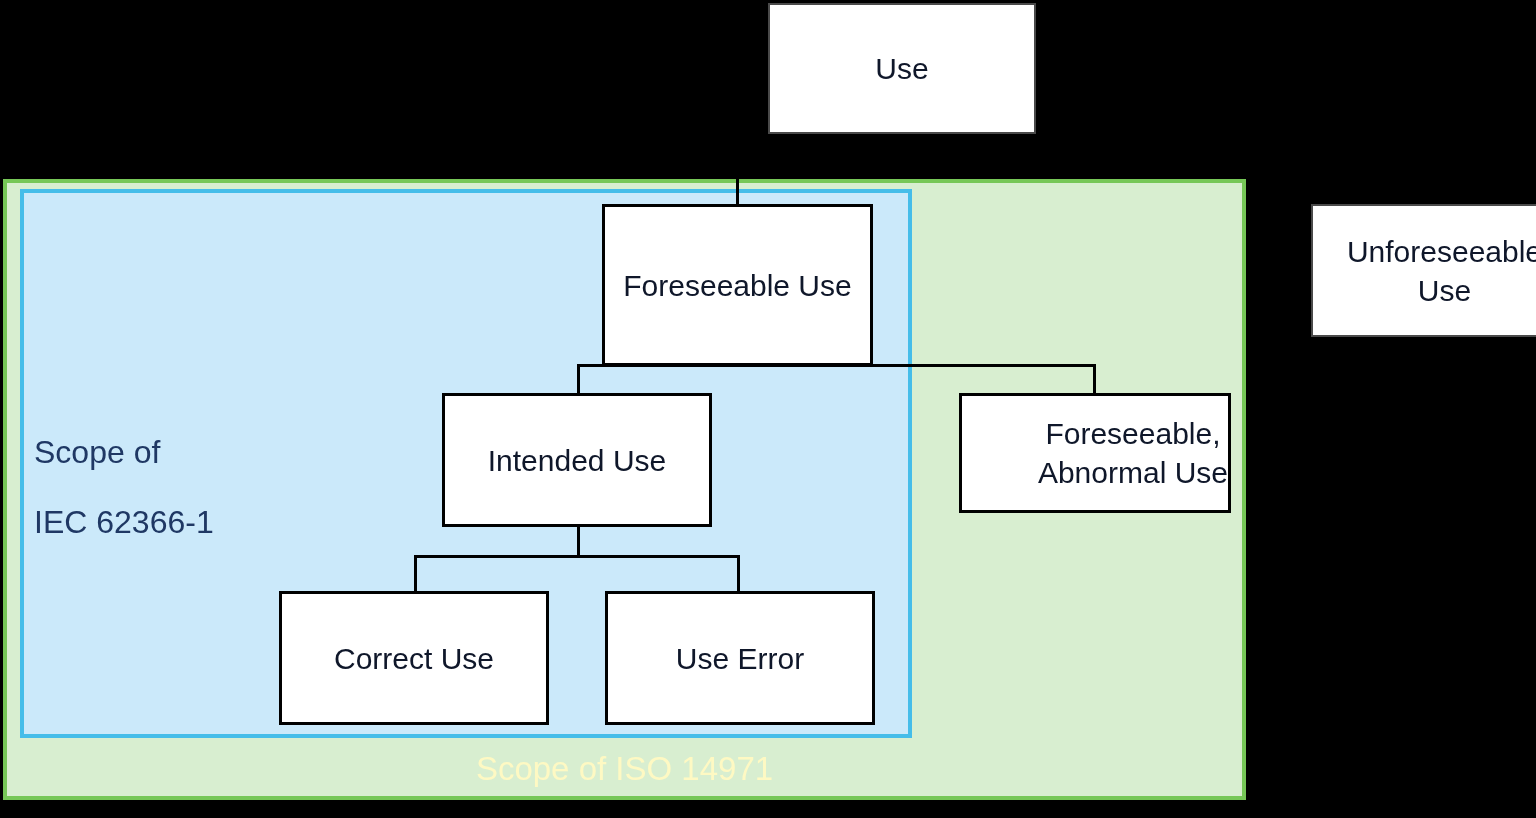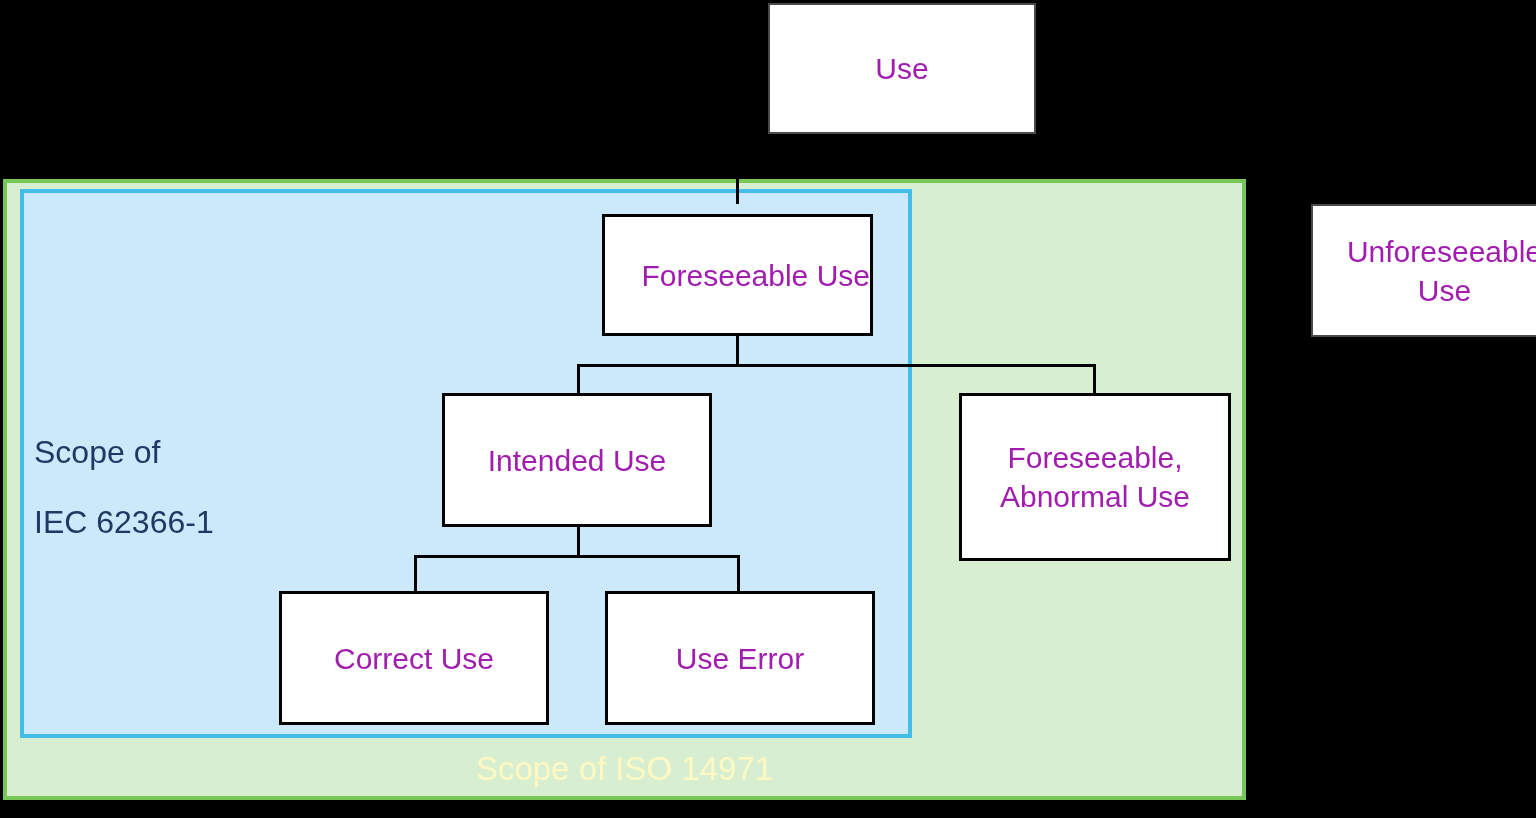--- a/index.html
+++ b/index.html
@@ -39,31 +39,31 @@
 
   
   .node {
     position: absolute;
     background: #ffffff;
     border: 3px solid #000000;
     display: flex; align-items: center; justify-content: center;
     text-align: center;
   }
   .node-label {
-    color: #a21caf; font-size: 30px; line-height: 39px;
+    color: #0f172a; font-size: 30px; line-height: 39px;
     white-space: pre-line;
   }
   .node-outer { border: 2px solid #4a4a4a; }
 
   .n-use           { left: 768px;  top: 3px;   width: 268px; height: 131px; }
-  .n-foreseeable   { left: 602px;  top: 214px; width: 271px; height: 122px; justify-content: flex-end; }
+  .n-foreseeable   { left: 602px;  top: 204px; width: 271px; height: 162px; }
   .n-intended      { left: 442px;  top: 393px; width: 270px; height: 134px; }
   .n-correct       { left: 279px;  top: 591px; width: 270px; height: 134px; }
   .n-use-error     { left: 605px;  top: 591px; width: 270px; height: 134px; }
-  .n-abnormal      { left: 959px;  top: 393px; width: 272px; height: 168px; }
+  .n-abnormal      { left: 959px;  top: 393px; width: 272px; height: 120px; justify-content: flex-end; }
   .n-unforeseeable { left: 1267px; top: 204px; width: 267px; height: 133px; margin-left: 44px; }
 
   .c-use-v1  { left: 899px;  top: 134px; width: 3px;   height: 36px; }
   .c-use-h   { left: 736px;  top: 167px; width: 166px; height: 3px;  }
   .c-use-v2  { left: 736px;  top: 167px; width: 3px;   height: 37px; }
   .c-fore-v  { left: 736px;  top: 336px; width: 3px;   height: 31px; }
   .c-fore-h  { left: 577px;  top: 364px; width: 519px; height: 3px;  }
   .c-int-vt  { left: 577px;  top: 364px; width: 3px;   height: 30px; }
   .c-abn-v   { left: 1093px; top: 364px; width: 3px;   height: 30px; }
   .c-int-vb  { left: 577px;  top: 526px; width: 3px;   height: 32px; }

